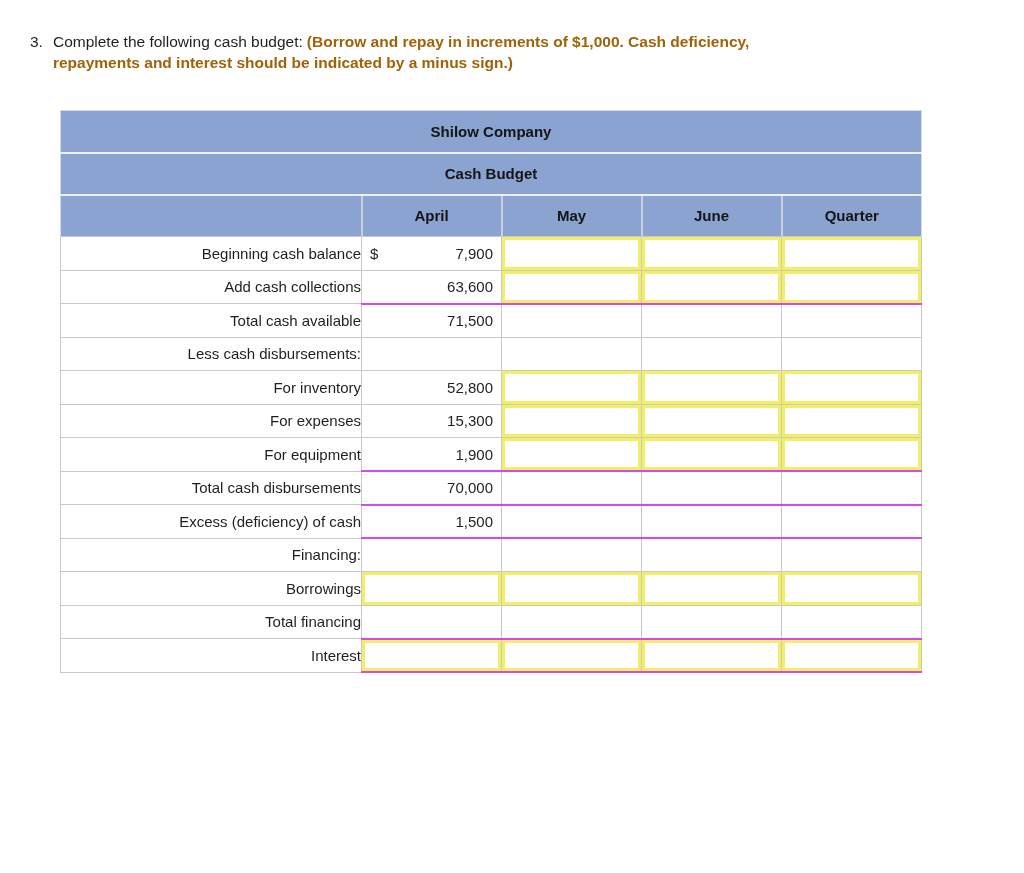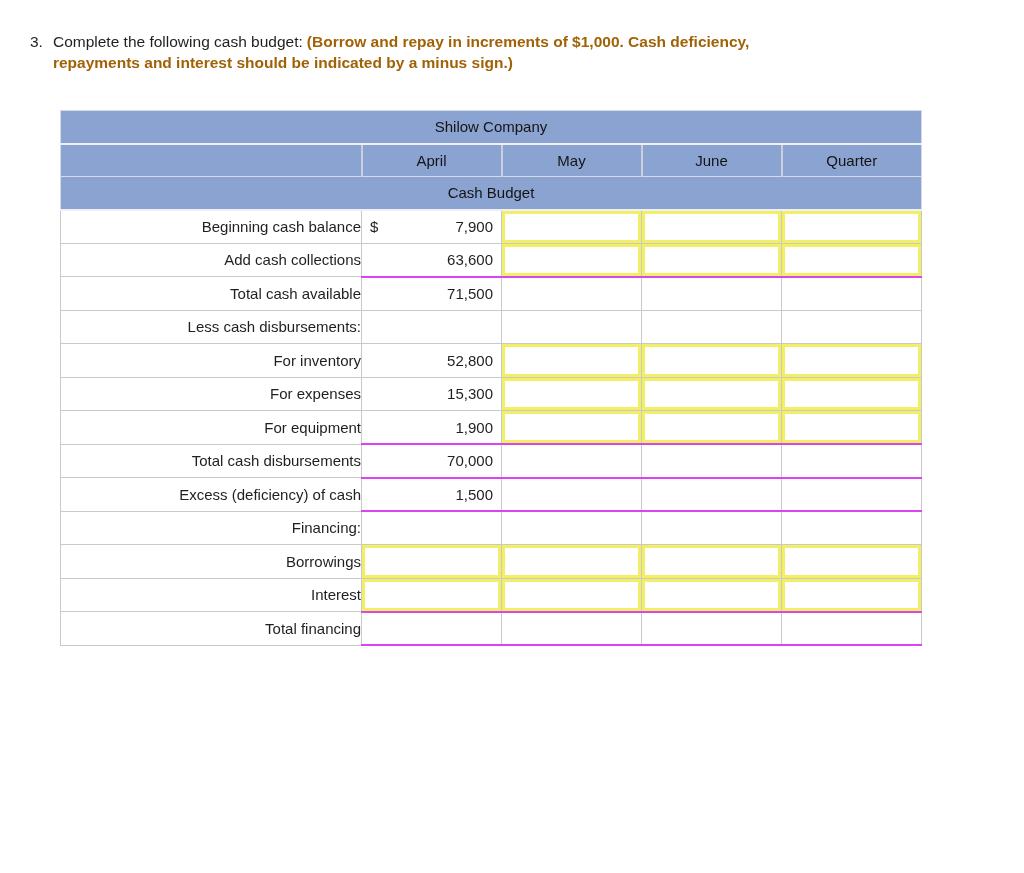--- a/index.html
+++ b/index.html
@@ -36,23 +36,23 @@
     border-collapse: collapse;
     table-layout: fixed;
     font-size: 15px;
   }
   col.c-label { width: 301px; }
   col.c-data  { width: 140px; }
 
   
   thead td {
     background: #8ba3d1;
-    font-weight: normal;
+    font-weight: bold;
     text-align: center;
-    height: 33px;
+    height: 42px;
     padding: 0;
     color: #141414;
   }
   td.hdr-span   { border-bottom: 2px solid #eef0f5; border-top: 1px solid #d4dae8; border-left:1px solid #d4dae8; border-right:1px solid #d4dae8; }
   td.hdr-col    { border-right: 2px solid #c9cfdc; }
   td.hdr-col.last { border-right: 1px solid #d4dae8; }
   td.hdr-blank  { border-left: 1px solid #d4dae8; }
 
   
   tbody td {
@@ -108,28 +108,28 @@
       <col class="c-data">
       <col class="c-data">
       <col class="c-data">
       <col class="c-data">
   </colgroup>
   <thead>
     <tr>
       <td colspan="5" class="hdr-span">Shilow Company</td>
     </tr>
     <tr>
+      <td colspan="5" class="hdr-span">Cash Budget</td>
+    </tr>
+    <tr>
       <td class="hdr-blank hdr-col"></td>
       <td class="hdr-col">April</td>
       <td class="hdr-col">May</td>
       <td class="hdr-col">June</td>
       <td class="hdr-col last">Quarter</td>
-    </tr>
-    <tr>
-      <td colspan="5" class="hdr-span">Cash Budget</td>
     </tr>
   </thead>
   <tbody>
   <tr>
         <td class="lbl">Beginning cash balance</td>
         <td class="val moneycell">
           <div class="money">
             <span>$</span>
             <span>7,900</span>
           </div>
@@ -240,35 +240,35 @@
           <div class="inputbox"></div>
         </td>
         <td class="val inputcell">
           <div class="inputbox"></div>
         </td>
         <td class="val inputcell">
           <div class="inputbox"></div>
         </td>
       </tr>
       <tr>
+        <td class="lbl">Total financing</td>
+        <td class="val sum"></td>
+        <td class="val sum"></td>
+        <td class="val sum"></td>
+        <td class="val sum"></td>
+      </tr>
+      <tr>
         <td class="lbl ind">Interest</td>
         <td class="val sum inputcell">
           <div class="inputbox"></div>
         </td>
         <td class="val sum inputcell">
           <div class="inputbox"></div>
         </td>
         <td class="val sum inputcell">
           <div class="inputbox"></div>
         </td>
         <td class="val sum inputcell">
           <div class="inputbox"></div>
         </td>
-      </tr>
-      <tr>
-        <td class="lbl">Total financing</td>
-        <td class="val sum"></td>
-        <td class="val sum"></td>
-        <td class="val sum"></td>
-        <td class="val sum"></td>
       </tr>
     </tbody>
 </table>
 
 </body></html>

